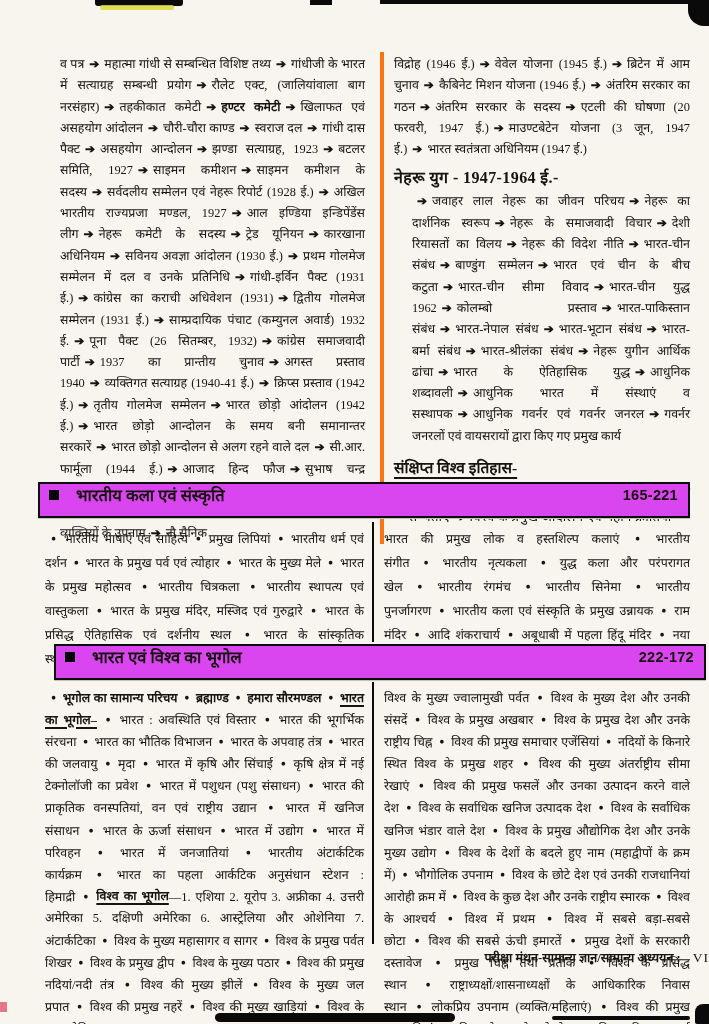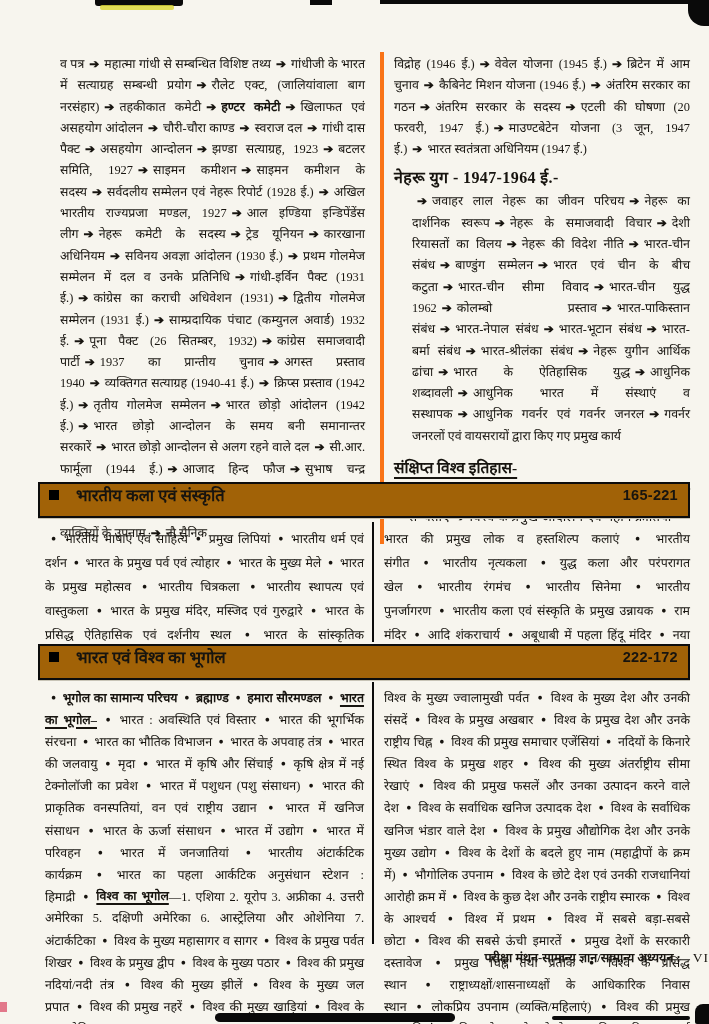--- a/index.html
+++ b/index.html
@@ -21,21 +21,21 @@
   .history-section{position:absolute;top:52px;left:38px;width:652px;display:flex;align-items:stretch;}
   .h-left{width:334px;box-sizing:border-box;padding:2px 7px 0 22px;}
   .h-right{flex:1;box-sizing:border-box;border-left:4px solid #f97316;padding:2px 0 0 10px;margin-left:8px;}
   .nehru-heading{font-weight:bold;font-size:16px;letter-spacing:.4px;margin:6px 0 3px;}
   .nehru-items{padding-left:18px;}
   .world-heading{font-weight:bold;font-size:15.5px;margin:9px 0 3px;text-decoration:underline;text-underline-offset:3.5px;text-decoration-thickness:1.5px;}
   .world-items{padding-left:14px;font-size:13.6px;line-height:24px;}
   
   .section-box{
     position:absolute;left:38px;width:652px;height:36px;box-sizing:border-box;
-    border:2.5px solid #0c0c0c;background:#a16207;
+    border:2.5px solid #0c0c0c;background:#d946ef;
     display:flex;align-items:center;padding:0 10px 11px 9px;
     box-shadow:0 1px 0 #c8c4b6;
   }
   .sq{width:10px;height:10px;background:#000;margin-right:17px;flex:0 0 auto;}
   .sb-title{font-weight:bold;font-size:16.5px;flex:1;}
   .sb-pages{font-weight:bold;font-size:14.5px;font-family:"Liberation Sans","DejaVu Sans",sans-serif;letter-spacing:.3px;}
   
   .cols{position:absolute;left:38px;width:652px;display:flex;align-items:stretch;}
   .col-l{width:334px;box-sizing:border-box;padding:5px 8px 0 7px;}
   .col-r{flex:1;box-sizing:border-box;border-left:2px solid #0b0b0b;padding:5px 0 0 10px;}
@@ -76,21 +76,21 @@
   <div class="sq"></div>
   <div class="sb-title">भारतीय कला एवं संस्कृति</div>
   <div class="sb-pages">165-221</div>
 </div>
 
 <div class="cols culture-cols">
   <div class="col-l flow"><span class="sep-bullet">●</span><span class="item">भारतीय भाषाएं एवं साहित्य</span><span class="sep-bullet">●</span><span class="item">प्रमुख लिपियां</span><span class="sep-bullet">●</span><span class="item">भारतीय धर्म एवं दर्शन</span><span class="sep-bullet">●</span><span class="item">भारत के प्रमुख पर्व एवं त्योहार</span><span class="sep-bullet">●</span><span class="item">भारत के मुख्य मेले</span><span class="sep-bullet">●</span><span class="item">भारत के प्रमुख महोत्सव</span><span class="sep-bullet">●</span><span class="item">भारतीय चित्रकला</span><span class="sep-bullet">●</span><span class="item">भारतीय स्थापत्य एवं वास्तुकला</span><span class="sep-bullet">●</span><span class="item">भारत के प्रमुख मंदिर, मस्जिद एवं गुरुद्वारे</span><span class="sep-bullet">●</span><span class="item">भारत के प्रसिद्ध ऐतिहासिक एवं दर्शनीय स्थल</span><span class="sep-bullet">●</span><span class="item">भारत के सांस्कृतिक स्थल</span><span class="sep-bullet">●</span><span class="item">भारत की प्रमुख सांस्कृतिक संस्थाएं</span><span class="sep-bullet">●</span><span class="item">भारतीय मूर्तिकला</span><span class="sep-bullet">●</span></div>
   <div class="col-r flow"><span class="item">भारत की प्रमुख लोक व हस्तशिल्प कलाएं</span><span class="sep-bullet">●</span><span class="item">भारतीय संगीत</span><span class="sep-bullet">●</span><span class="item">भारतीय नृत्यकला</span><span class="sep-bullet">●</span><span class="item">युद्ध कला और परंपरागत खेल</span><span class="sep-bullet">●</span><span class="item">भारतीय रंगमंच</span><span class="sep-bullet">●</span><span class="item">भारतीय सिनेमा</span><span class="sep-bullet">●</span><span class="item">भारतीय पुनर्जागरण</span><span class="sep-bullet">●</span><span class="item">भारतीय कला एवं संस्कृति के प्रमुख उन्नायक</span><span class="sep-bullet">●</span><span class="item">राम मंदिर</span><span class="sep-bullet">●</span><span class="item">आदि शंकराचार्य</span><span class="sep-bullet">●</span><span class="item">अबूधाबी में पहला हिंदू मंदिर</span><span class="sep-bullet">●</span><span class="item">नया संसद भवन : सेंगोल और संविधान सदन</span><span class="sep-bullet">●</span><span class="item">जी-20 और कोणार्क चक्र</span></div>
 </div>
 
-<div class="section-box" style="top:644px;">
+<div class="section-box" style="top:644px;margin-left:16px;">
   <div class="sq"></div>
   <div class="sb-title">भारत एवं विश्व का भूगोल</div>
   <div class="sb-pages">222-172</div>
 </div>
 
 <div class="cols geo-cols">
   <div class="col-l flow"><span class="sep-bullet">●</span><span class="item bold">भूगोल का सामान्य परिचय</span><span class="sep-bullet">●</span><span class="item bold">ब्रह्माण्ड</span><span class="sep-bullet">●</span><span class="item bold">हमारा सौरमण्डल</span><span class="sep-bullet">●</span><span class="item bold underline">भारत का भूगोल–</span><span class="sep-bullet">●</span><span class="item">भारत : अवस्थिति एवं विस्तार</span><span class="sep-bullet">●</span><span class="item">भारत की भूगर्भिक संरचना</span><span class="sep-bullet">●</span><span class="item">भारत का भौतिक विभाजन</span><span class="sep-bullet">●</span><span class="item">भारत के अपवाह तंत्र</span><span class="sep-bullet">●</span><span class="item">भारत की जलवायु</span><span class="sep-bullet">●</span><span class="item">मृदा</span><span class="sep-bullet">●</span><span class="item">भारत में कृषि और सिंचाई</span><span class="sep-bullet">●</span><span class="item">कृषि क्षेत्र में नई टेक्नोलॉजी का प्रवेश</span><span class="sep-bullet">●</span><span class="item">भारत में पशुधन (पशु संसाधन)</span><span class="sep-bullet">●</span><span class="item">भारत की प्राकृतिक वनस्पतियां, वन एवं राष्ट्रीय उद्यान</span><span class="sep-bullet">●</span><span class="item">भारत में खनिज संसाधन</span><span class="sep-bullet">●</span><span class="item">भारत के ऊर्जा संसाधन</span><span class="sep-bullet">●</span><span class="item">भारत में उद्योग</span><span class="sep-bullet">●</span><span class="item">भारत में परिवहन</span><span class="sep-bullet">●</span><span class="item">भारत में जनजातियां</span><span class="sep-bullet">●</span><span class="item">भारतीय अंटार्कटिक कार्यक्रम</span><span class="sep-bullet">●</span><span class="item">भारत का पहला आर्कटिक अनुसंधान स्टेशन : हिमाद्री</span><span class="sep-bullet">●</span><span class="item bold underline">विश्व का भूगोल</span><span class="item">—1. एशिया 2. यूरोप 3. अफ्रीका 4. उत्तरी अमेरिका 5. दक्षिणी अमेरिका 6. आस्ट्रेलिया और ओशेनिया 7. अंटार्कटिका</span><span class="sep-bullet">●</span><span class="item">विश्व के मुख्य महासागर व सागर</span><span class="sep-bullet">●</span><span class="item">विश्व के प्रमुख पर्वत शिखर</span><span class="sep-bullet">●</span><span class="item">विश्व के प्रमुख द्वीप</span><span class="sep-bullet">●</span><span class="item">विश्व के मुख्य पठार</span><span class="sep-bullet">●</span><span class="item">विश्व की प्रमुख नदियां/नदी तंत्र</span><span class="sep-bullet">●</span><span class="item">विश्व की मुख्य झीलें</span><span class="sep-bullet">●</span><span class="item">विश्व के मुख्य जल प्रपात</span><span class="sep-bullet">●</span><span class="item">विश्व की प्रमुख नहरें</span><span class="sep-bullet">●</span><span class="item">विश्व की मुख्य खाड़ियां</span><span class="sep-bullet">●</span><span class="item">विश्व के प्रमुख रेगिस्तान (मरुस्थल)</span><span class="sep-bullet">●</span></div>
   <div class="col-r flow"><span class="item">विश्व के मुख्य ज्वालामुखी पर्वत</span><span class="sep-bullet">●</span><span class="item">विश्व के मुख्य देश और उनकी संसदें</span><span class="sep-bullet">●</span><span class="item">विश्व के प्रमुख अखबार</span><span class="sep-bullet">●</span><span class="item">विश्व के प्रमुख देश और उनके राष्ट्रीय चिह्न</span><span class="sep-bullet">●</span><span class="item">विश्व की प्रमुख समाचार एजेंसियां</span><span class="sep-bullet">●</span><span class="item">नदियों के किनारे स्थित विश्व के प्रमुख शहर</span><span class="sep-bullet">●</span><span class="item">विश्व की मुख्य अंतर्राष्ट्रीय सीमा रेखाएं</span><span class="sep-bullet">●</span><span class="item">विश्व की प्रमुख फसलें और उनका उत्पादन करने वाले देश</span><span class="sep-bullet">●</span><span class="item">विश्व के सर्वाधिक खनिज उत्पादक देश</span><span class="sep-bullet">●</span><span class="item">विश्व के सर्वाधिक खनिज भंडार वाले देश</span><span class="sep-bullet">●</span><span class="item">विश्व के प्रमुख औद्योगिक देश और उनके मुख्य उद्योग</span><span class="sep-bullet">●</span><span class="item">विश्व के देशों के बदले हुए नाम (महाद्वीपों के क्रम में)</span><span class="sep-bullet">●</span><span class="item">भौगोलिक उपनाम</span><span class="sep-bullet">●</span><span class="item">विश्व के छोटे देश एवं उनकी राजधानियां आरोही क्रम में</span><span class="sep-bullet">●</span><span class="item">विश्व के कुछ देश और उनके राष्ट्रीय स्मारक</span><span class="sep-bullet">●</span><span class="item">विश्व के आश्चर्य</span><span class="sep-bullet">●</span><span class="item">विश्व में प्रथम</span><span class="sep-bullet">●</span><span class="item">विश्व में सबसे बड़ा-सबसे छोटा</span><span class="sep-bullet">●</span><span class="item">विश्व की सबसे ऊंची इमारतें</span><span class="sep-bullet">●</span><span class="item">प्रमुख देशों के सरकारी दस्तावेज</span><span class="sep-bullet">●</span><span class="item">प्रमुख चिह्न तथा प्रतीक</span><span class="sep-bullet">●</span><span class="item">विश्व के प्रसिद्ध स्थान</span><span class="sep-bullet">●</span><span class="item">राष्ट्राध्यक्षों/शासनाध्यक्षों के आधिकारिक निवास स्थान</span><span class="sep-bullet">●</span><span class="item">लोकप्रिय उपनाम (व्यक्ति/महिलाएं)</span><span class="sep-bullet">●</span><span class="item">विश्व की प्रमुख जनजातियां</span><span class="sep-bullet">●</span><span class="item">विश्व के सबसे बड़े देश</span><span class="sep-bullet">●</span><span class="item">विश्व की महत्त्वपूर्ण भौगोलिक खोजें</span></div>
 </div>
 

